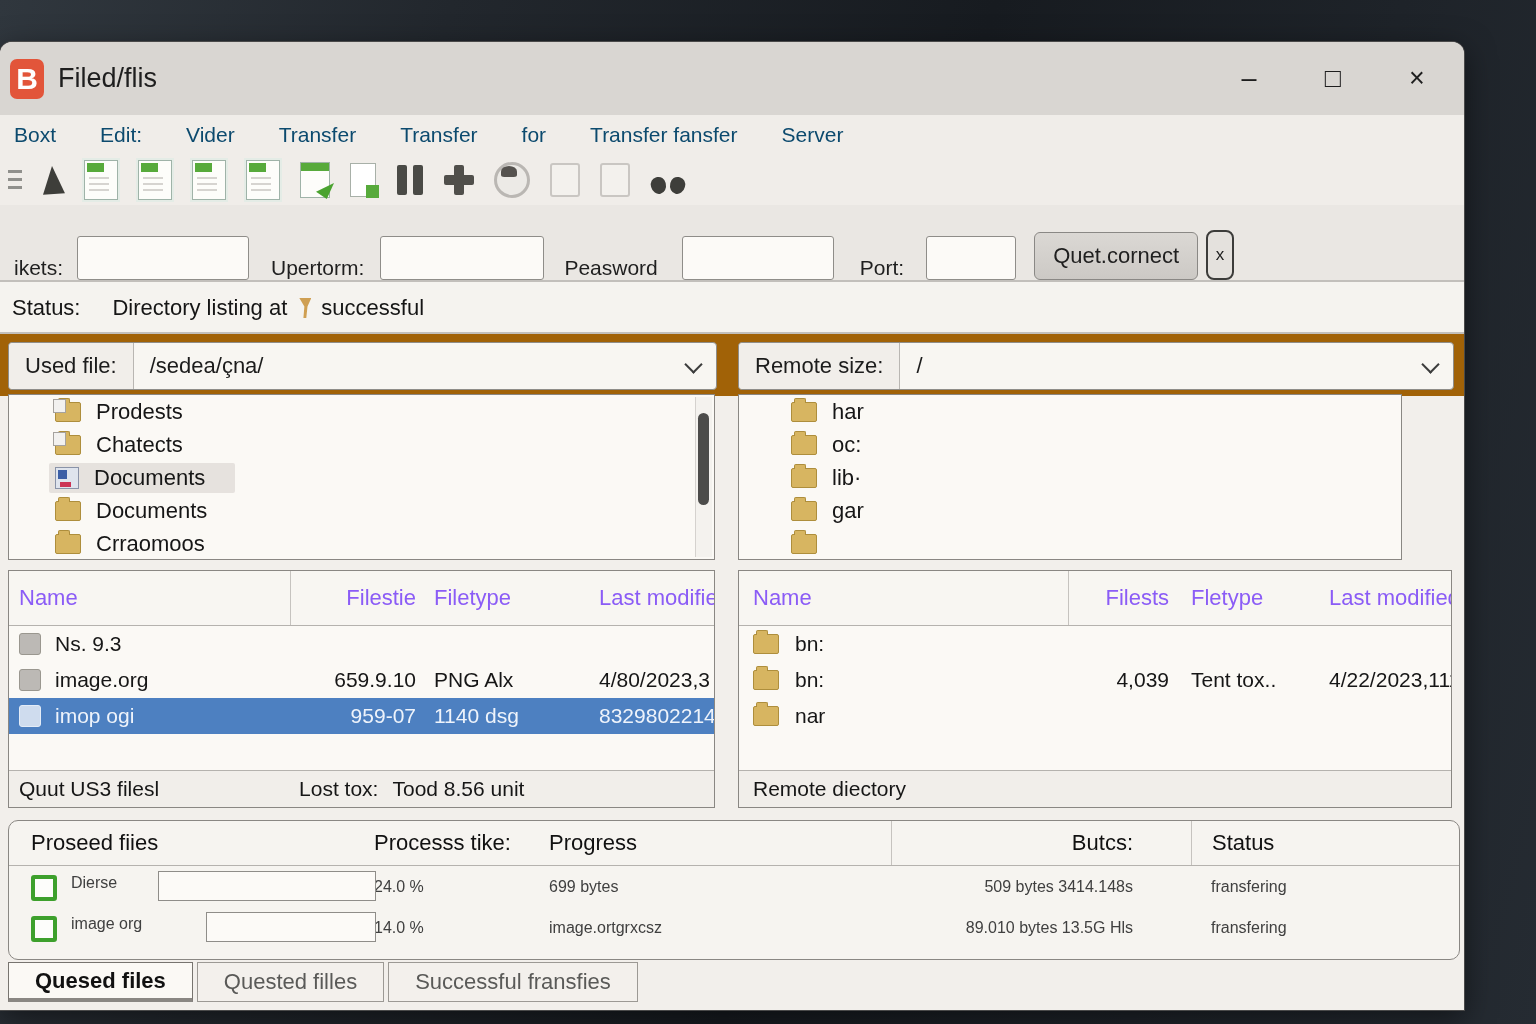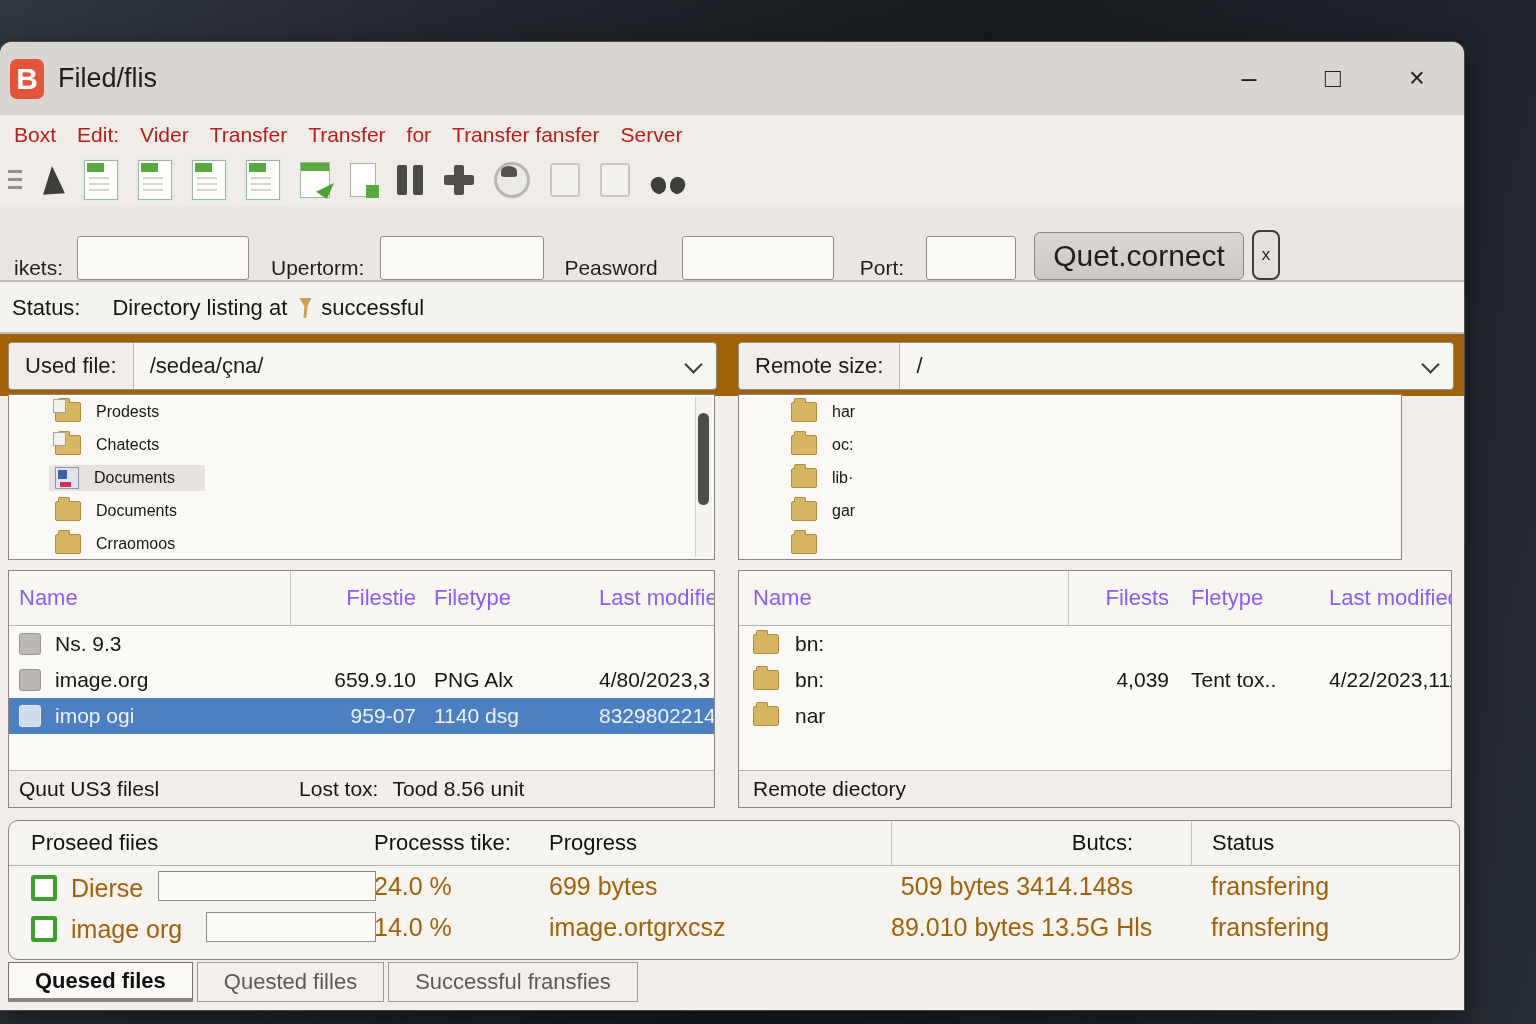--- a/index.html
+++ b/index.html
@@ -16,21 +16,21 @@
   
   .titlebar{position:absolute;left:0;top:0;right:0;height:73px;background:#d9d6d2;
     border-radius:12px 12px 0 0;display:flex;align-items:center;}
   .logo{width:34px;height:40px;margin-left:10px;background:#e2553a;border-radius:7px;
     color:#fff;font-weight:bold;font-size:30px;display:flex;align-items:center;justify-content:center;}
   .title-text{margin-left:14px;font-size:27px;color:#1e1e1e;}
   .win-controls{margin-left:auto;display:flex;align-items:center;gap:50px;margin-right:30px;}
   .win-btn{font-size:27px;color:#1e1e1e;width:34px;text-align:center;cursor:default;}
   
   .menubar{position:absolute;left:0;top:73px;right:0;height:40px;background:#f0ede9;
-    display:flex;align-items:center;gap:21px;padding-left:14px;font-size:21px;color:#b91c1c;}
+    display:flex;align-items:center;gap:44px;padding-left:14px;font-size:21px;color:#0c4a6e;}
   
   .toolbar{position:absolute;left:0;top:113px;right:0;height:50px;background:#f0ede9;
     border-bottom:1px solid #cdcac6;display:flex;align-items:center;gap:20px;padding-left:8px;}
   .tb{position:relative;display:inline-block;}
   .i-lines{width:14px;height:20px;background:repeating-linear-gradient(#90908c 0 3px,transparent 3px 8px);}
   .i-rocket{width:0;height:0;border-left:11px solid transparent;border-right:11px solid transparent;
     border-bottom:28px solid #3e3e3a;transform:rotate(-4deg);}
   .i-doc{width:32px;height:38px;background:#fdfdfa;border:1px solid #9fb3a8;box-shadow:0 0 0 2px #e4ece6;position:relative;}
   .i-doc::before{content:"";position:absolute;left:2px;top:2px;width:17px;height:9px;background:#57aa3b;}
   .i-doc::after{content:"";position:absolute;left:4px;top:16px;width:20px;height:14px;
@@ -56,42 +56,42 @@
   .i-binoc::before,.i-binoc::after{content:"";position:absolute;bottom:0;width:15px;height:17px;
     background:#3e3e3a;border-radius:45% 45% 50% 50%;}
   .i-binoc::before{left:1px;transform:rotate(-14deg);}
   .i-binoc::after{right:1px;transform:rotate(14deg);}
   
   .quickconnect{position:absolute;left:0;top:163px;right:0;height:75px;background:#eae7e3;
     display:flex;align-items:flex-end;font-size:21px;color:#1f1f1f;}
   .qc-input{height:42px;background:#fcfaf7;border:1px solid #8f8d89;border-radius:3px;}
   .qc-btn{height:46px;background:linear-gradient(#dbd8d4,#ccc9c5);border:1px solid #8a8885;
     border-radius:6px;display:flex;align-items:center;justify-content:center;
-    font-size:30px;color:#1f1f1f;padding:0 18px;}
+    font-size:22px;color:#1f1f1f;padding:0 18px;}
   .qc-xbtn{height:46px;width:24px;border:2px solid #3c3c3a;border-radius:8px;background:#e4e1dd;
     display:flex;align-items:center;justify-content:center;font-size:17px;color:#1f1f1f;}
   
   .statusrow{position:absolute;left:0;top:238px;right:0;height:52px;background:#f5f3ef;
     border-top:2px solid #c2bfbb;display:flex;align-items:center;font-size:22px;color:#151515;}
   .brushicon{width:12px;height:20px;margin:0 10px 0 12px;background:#cf9f52;
     clip-path:polygon(0 0,100% 0,68% 42%,58% 100%,34% 100%,42% 42%);}
   
   .pathrow{position:absolute;left:0;top:290px;right:0;height:62px;border-top:2px solid #c2bfbb;background:#a16207;}
   .combo{position:absolute;top:8px;height:46px;background:#f8f6f2;border:1px solid #8f8d89;
     border-radius:4px;display:flex;align-items:center;font-size:22px;color:#1c1c1c;}
   .combo .lbl{padding:0 16px;height:100%;display:flex;align-items:center;background:#f1eeea;
     border-right:1px solid #b9b6b2;border-radius:4px 0 0 4px;white-space:nowrap;}
   .combo .val{flex:1;padding-left:16px;white-space:nowrap;overflow:hidden;}
   .chev{width:11px;height:11px;border-right:2px solid #3c3c3c;border-bottom:2px solid #3c3c3c;
     transform:rotate(45deg);margin-right:16px;margin-top:-4px;flex:none;}
   
   .pane{position:absolute;background:#fbf9f5;border:1px solid #8a8783;box-sizing:border-box;overflow:hidden;}
   .tree-l{left:8px;top:352px;width:707px;height:166px;}
   .tree-r{left:738px;top:352px;width:664px;height:166px;}
-  .trow{height:33px;display:flex;align-items:center;padding-left:40px;font-size:16px;color:#161616;}
+  .trow{height:33px;display:flex;align-items:center;padding-left:40px;font-size:22px;color:#161616;}
   .tree-r .trow{padding-left:46px;}
   .trow .hl{display:flex;align-items:center;gap:15px;padding:2px 30px 2px 6px;border-radius:2px;}
   .trow.sel .hl{background:#e6e2de;}
   .folder{width:24px;height:18px;background:#d7b561;border:1px solid #ae8e3c;border-radius:2px;position:relative;flex:none;}
   .folder::before{content:"";position:absolute;top:-5px;left:2px;width:10px;height:4px;background:#d7b561;
     border:1px solid #ae8e3c;border-bottom:none;border-radius:2px 2px 0 0;}
   .folder.badge::after{content:"";position:absolute;left:-3px;top:-4px;width:11px;height:12px;
     background:#f2f1ef;border:1px solid #a5a29e;}
   .appicon{width:22px;height:20px;background:#dfe4ed;border:1px solid #8a93a8;position:relative;flex:none;}
   .appicon::before{content:"";position:absolute;left:2px;top:2px;width:9px;height:9px;background:#3c5fa6;}
@@ -123,21 +123,21 @@
   
   .queue{left:8px;top:778px;width:1452px;height:140px;background:#f6f4f0;border-radius:10px;}
   .qheader{height:44px;display:flex;align-items:center;font-size:22px;color:#111;border-bottom:1px solid #b5b2ae;}
   .q1{width:365px;padding-left:22px;box-sizing:border-box;}
   .q2{width:153px;box-sizing:border-box;}
   .q3{flex:1;padding-left:22px;box-sizing:border-box;white-space:nowrap;overflow:hidden;}
   .q4{width:300px;text-align:right;padding-right:58px;box-sizing:border-box;white-space:nowrap;}
   .q5{width:268px;padding-left:20px;box-sizing:border-box;}
   .qheader .q4,.qheader .q5{border-left:1px solid #c6c3bf;height:100%;display:flex;align-items:center;}
   .qheader .q4{justify-content:flex-end;}
-  .qrow{height:41px;display:flex;align-items:center;font-size:25px;color:#a16207;justify-content:center;}
+  .qrow{height:41px;display:flex;align-items:center;font-size:16px;color:#404040;justify-content:center;}
   .qrow .q1{position:relative;height:100%;padding:0;}
   .qcheck{position:absolute;left:22px;top:9px;width:18px;height:18px;border:4px solid #3da02c;
     border-radius:3px;background:#fdfdfb;}
   .qname{position:absolute;left:62px;top:8px;white-space:nowrap;}
   .qbar{position:absolute;top:5px;height:28px;background:#fcfaf7;border:1px solid #8f8d89;overflow:hidden;}
   .qbar.b1{left:149px;width:216px;}
   .qbar.b2{left:197px;width:168px;}
   .qfill{height:100%;background:linear-gradient(#86d65c,#44a02b 55%,#3c9626);}
   
   .tabs{position:absolute;left:8px;top:920px;display:flex;gap:4px;height:44px;align-items:flex-start;}

